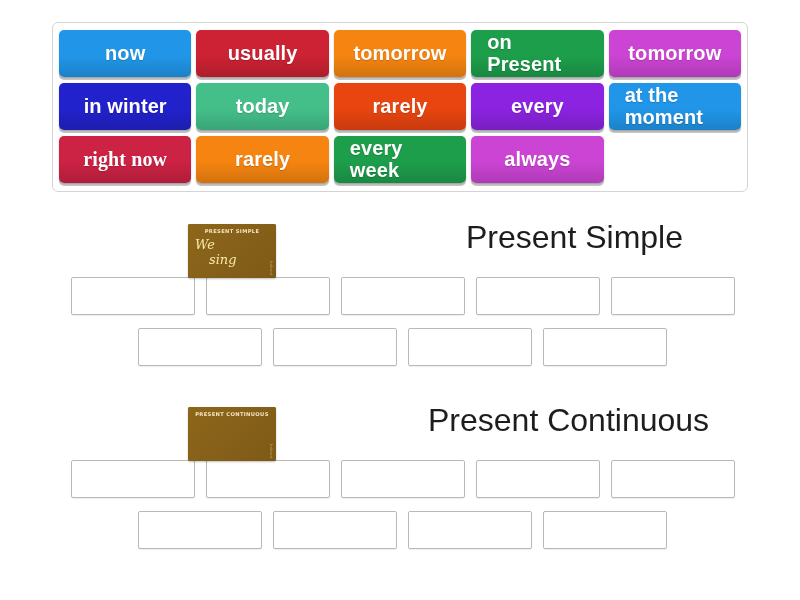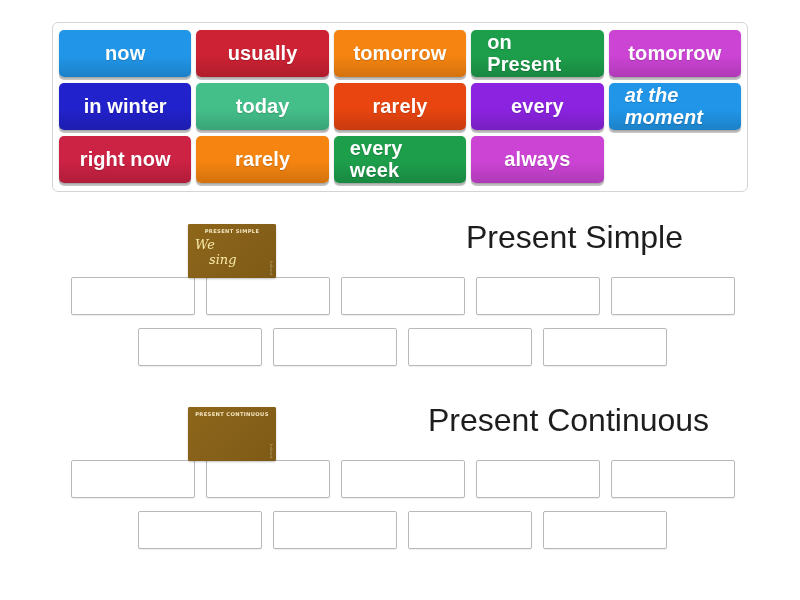--- a/index.html
+++ b/index.html
@@ -159,24 +159,24 @@
       <div class="tile" style="background: linear-gradient(rgb(204, 34, 51) 0%, rgb(204, 34, 51) 55%, rgb(175, 29, 44) 100%);">usually</div>
       <div class="tile" style="background: linear-gradient(rgb(245, 132, 16) 0%, rgb(245, 132, 16) 55%, rgb(211, 114, 14) 100%);">tomorrow</div>
       <div class="tile" style="background: linear-gradient(rgb(29, 158, 75) 0%, rgb(29, 158, 75) 55%, rgb(25, 136, 65) 100%);">on Present</div>
       <div class="tile" style="background: linear-gradient(rgb(204, 68, 212) 0%, rgb(204, 68, 212) 55%, rgb(175, 58, 182) 100%);">tomorrow</div>
     </div>
     <div class="tile-row">
       <div class="tile" style="background: linear-gradient(rgb(34, 34, 204) 0%, rgb(34, 34, 204) 55%, rgb(29, 29, 175) 100%);">in winter</div>
       <div class="tile" style="background: linear-gradient(rgb(68, 191, 138) 0%, rgb(68, 191, 138) 55%, rgb(58, 164, 119) 100%);">today</div>
       <div class="tile" style="background: linear-gradient(rgb(232, 69, 16) 0%, rgb(232, 69, 16) 55%, rgb(200, 59, 14) 100%);">rarely</div>
       <div class="tile" style="background: linear-gradient(rgb(139, 35, 224) 0%, rgb(139, 35, 224) 55%, rgb(120, 30, 193) 100%);">every</div>
-      <div class="tile" style="background: linear-gradient(rgb(33, 150, 232) 0%, rgb(33, 150, 232) 55%, rgb(28, 129, 200) 100%); font-style: italic;">at the moment</div>
+      <div class="tile" style="background: linear-gradient(rgb(33, 150, 232) 0%, rgb(33, 150, 232) 55%, rgb(28, 129, 200) 100%);">at the moment</div>
     </div>
     <div class="tile-row">
-      <div class="tile" style="background: linear-gradient(rgb(204, 34, 68) 0%, rgb(204, 34, 68) 55%, rgb(175, 29, 58) 100%);">right now</div>
+      <div class="tile" style="background: linear-gradient(rgb(204, 34, 68) 0%, rgb(204, 34, 68) 55%, rgb(175, 29, 58) 100%); font-family: Liberation Serif, serif;">right now</div>
       <div class="tile" style="background: linear-gradient(rgb(245, 132, 16) 0%, rgb(245, 132, 16) 55%, rgb(211, 114, 14) 100%);">rarely</div>
       <div class="tile" style="background: linear-gradient(rgb(29, 158, 75) 0%, rgb(29, 158, 75) 55%, rgb(25, 136, 65) 100%);">every week</div>
       <div class="tile" style="background: linear-gradient(rgb(204, 68, 212) 0%, rgb(204, 68, 212) 55%, rgb(175, 58, 182) 100%);">always</div>
       <div class="tile empty-slot"></div>
     </div>
   </div>
 
   <div class="category" id="cat1" style="top: 215px;">
     <div class="cat-head">
       <div class="thumb" id="thumb1" style="left: 180px; top: 9px;">

